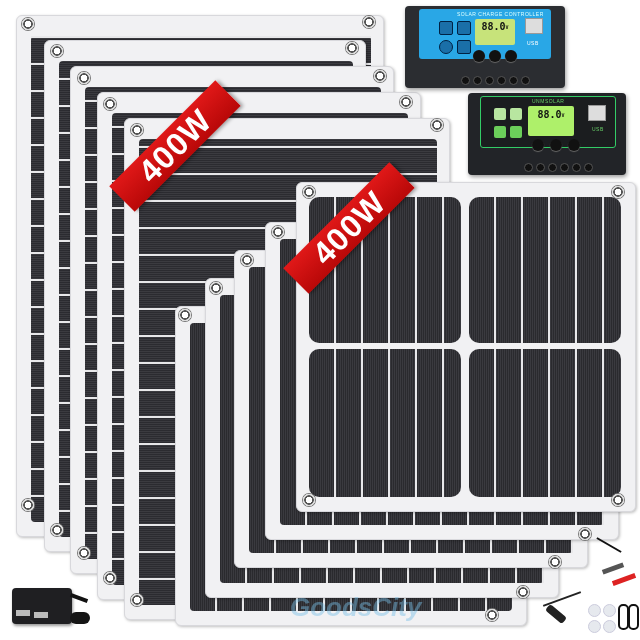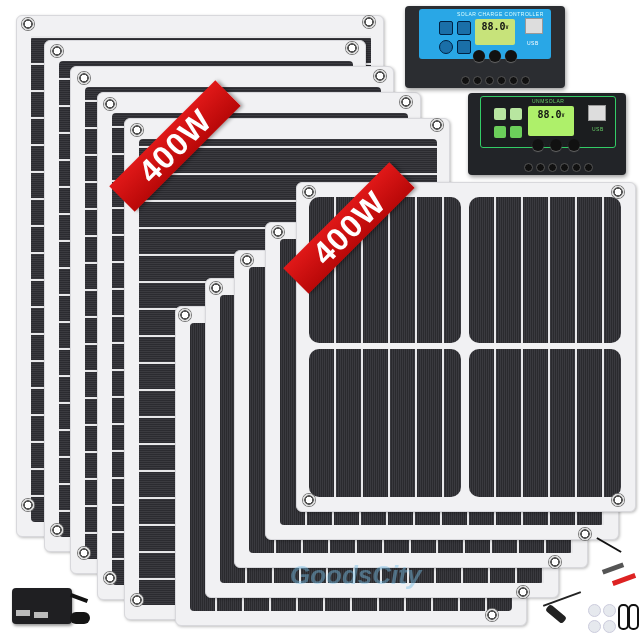--- a/index.html
+++ b/index.html
@@ -161,21 +161,21 @@
   <div class="btnr" style="left:82px;top:46px"></div>
   <div class="btnr" style="left:100px;top:46px"></div>
   <div class="term" style="left:56px;top:70px"></div>
   <div class="term" style="left:68px;top:70px"></div>
   <div class="term" style="left:80px;top:70px"></div>
   <div class="term" style="left:92px;top:70px"></div>
   <div class="term" style="left:104px;top:70px"></div>
   <div class="term" style="left:116px;top:70px"></div>
 </div>
 
-<div class="watermark" style="left:290px;top:560px;">GoodsCity</div>
+<div class="watermark" style="left:290px;top:592px;">GoodsCity</div>
 
 <div class="acc" style="left:12px;top:588px;width:60px;height:36px;background:#1f1f22;border-radius:4px;box-shadow:1px 2px 3px rgba(0,0,0,.4);">
   <div style="position:absolute;left:4px;top:22px;width:14px;height:6px;background:#bbb"></div>
   <div style="position:absolute;left:22px;top:24px;width:14px;height:6px;background:#bbb"></div>
 </div>
 <div class="acc" style="left:70px;top:596px;width:18px;height:4px;background:#111;transform:rotate(20deg)"></div>
 <div class="acc" style="left:70px;top:612px;width:20px;height:12px;background:#151515;border-radius:6px"></div>
 
 <div class="acc" style="left:602px;top:566px;width:22px;height:5px;background:#555;transform:rotate(-20deg)"></div>
 <div class="acc" style="left:612px;top:577px;width:24px;height:5px;background:#d22;transform:rotate(-20deg)"></div>

